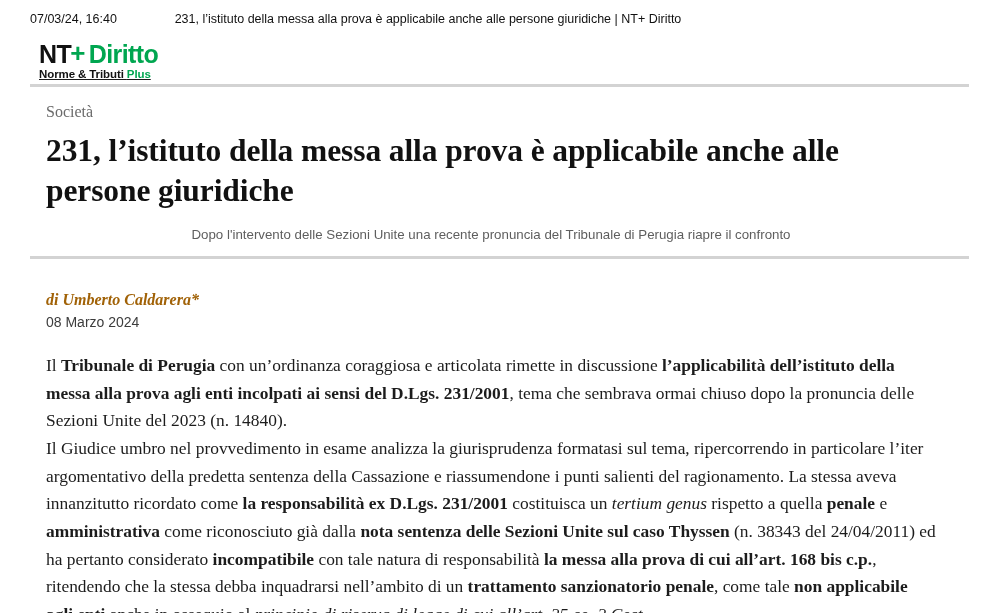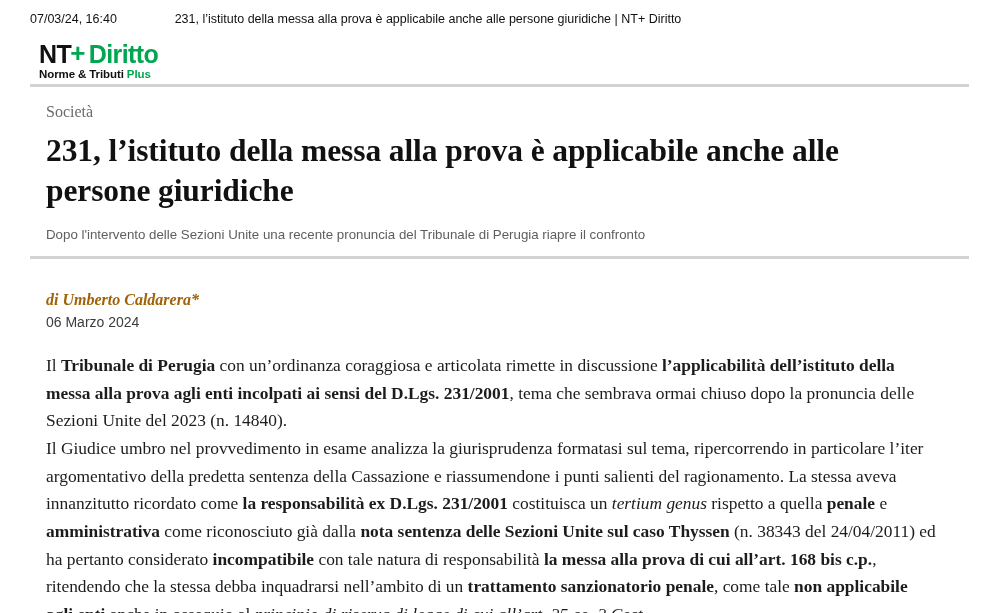--- a/index.html
+++ b/index.html
@@ -75,20 +75,21 @@
     margin: 0 1px 0 -1px;
   }
   .logo-nt .line1 .diritto { color: #00a650; margin-left: 3px; }
   .logo-nt .line2 {
     font-family: "Liberation Sans", sans-serif;
     font-weight: bold;
     font-size: 11.5px;
     letter-spacing: -0.1px;
     margin-top: 2px;
     white-space: nowrap;
+    text-decoration: underline;
   }
   .logo-nt .line2 .norme { color: #111111; }
   .logo-nt .line2 .plus2 { color: #00a650; }
 
   .logo-sole {
     position: absolute;
     right: 9px;
     top: 1px;
     text-align: center;
     user-select: none;
@@ -155,20 +156,21 @@
     color: #111111;
     margin: 0;
     max-width: 880px;
   }
   .standfirst {
     font-family: "Liberation Sans", sans-serif;
     font-size: 13.3px;
     color: #5e5e5e;
     line-height: 1.4;
     margin: 16px 0 0 0;
+    text-align: center;
   }
   .byline {
     font-family: "Liberation Serif", serif;
     font-style: italic;
     font-weight: bold;
     font-size: 16px;
     color: #a16207;
     margin: 22px 0 0 0;
     line-height: 1.2;
   }
@@ -223,16 +225,16 @@
   <h1 class="headline">231, l’istituto della messa alla prova è applicabile anche alle persone giuridiche</h1>
 
   <div class="standfirst">Dopo l'intervento delle Sezioni Unite una recente pronuncia del Tribunale di Perugia riapre il confronto</div>
 
 </div>
 
 <div class="rule rule-byline"></div>
 
 <div class="article" style="top:268px;">
   <div class="byline">di Umberto Caldarera*</div>
-  <div class="pubdate">06 Marzo 2024</div>
+  <div class="pubdate">08 Marzo 2024</div>
 
   <div class="body">Il <b>Tribunale di Perugia</b> con un’ordinanza coraggiosa e articolata rimette in discussione <b>l’applicabilità dell’istituto della messa alla prova agli enti incolpati ai sensi del D.Lgs. 231/2001</b>, tema che sembrava ormai chiuso dopo la pronuncia delle Sezioni Unite del 2023 (n. 14840).<br>Il Giudice umbro nel provvedimento in esame analizza la giurisprudenza formatasi sul tema, ripercorrendo in particolare l’iter argomentativo della predetta sentenza della Cassazione e riassumendone i punti salienti del ragionamento. La stessa aveva innanzitutto ricordato come <b>la responsabilità ex D.Lgs. 231/2001</b> costituisca un <span class="bi">tertium genus</span> rispetto a quella <b>penale</b> e <b>amministrativa</b> come riconosciuto già dalla <b>nota sentenza delle Sezioni Unite sul caso Thyssen</b> (n. 38343 del 24/04/2011) ed ha pertanto considerato <b>incompatibile</b> con tale natura di responsabilità <b>la messa alla prova di cui all’art. 168 bis c.p.</b>, ritendendo che la stessa debba inquadrarsi nell’ambito di un <b>trattamento sanzionatorio penale</b>, come tale <b>non applicabile agli enti</b> anche in ossequio al <i>principio di riserva di legge di cui all’art. 25 co. 2 Cost.</i></div>
 </div>
 
 </body></html>

